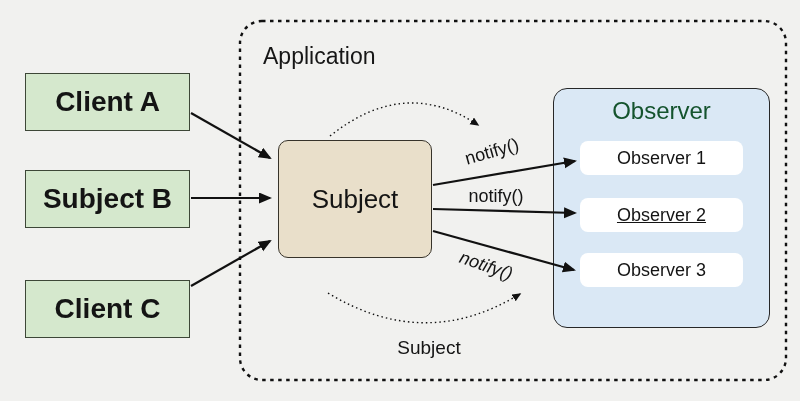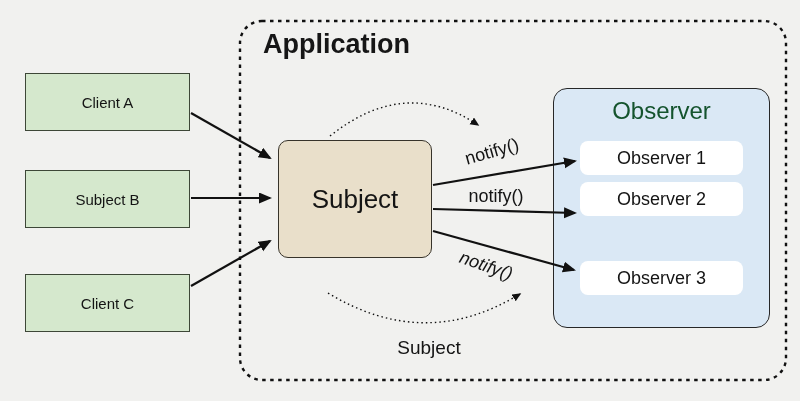--- a/index.html
+++ b/index.html
@@ -21,32 +21,33 @@
     justify-content: center;
     box-sizing: border-box;
     color: #141414;
   }
   .client {
     left: 25px;
     width: 165px;
     height: 58px;
     background: #d5e8cd;
     border: 1.5px solid #3d4737;
-    font-size: 15px;
+    font-size: 28px;
+    font-weight: bold;
   }
   #client-a { top: 73px; }
   #client-b { top: 170px; }
-  #client-c { top: 274px; }
+  #client-c { top: 280px; }
 
   #app-title {
     position: absolute;
     left: 263px;
-    top: 29px;
-    font-size: 27px;
-    font-weight: bold;
+    top: 43px;
+    font-size: 23px;
+    font-weight: normal;
     color: #161616;
   }
   #subject-box {
     left: 278px;
     top: 140px;
     width: 154px;
     height: 118px;
     background: #e9dfca;
     border: 1.5px solid #37332a;
     border-radius: 10px;
@@ -79,22 +80,22 @@
     height: 34px;
     background: #ffffff;
     border-radius: 8px;
     display: flex;
     align-items: center;
     justify-content: center;
     font-size: 18px;
     color: #141414;
   }
   #observer-item-1 { top: 52px; }
-  #observer-item-2 { top: 93px; }
-  #observer-item-3 { top: 172px; }
+  #observer-item-2 { top: 109px; text-decoration: underline; }
+  #observer-item-3 { top: 164px; }
 
   .float-label {
     position: absolute;
     white-space: nowrap;
     color: #141414;
     font-size: 18px;
     transform: translate(-50%, -50%);
     z-index: 7;
   }
   #label-change   { left: 403px; top: 86px; }

